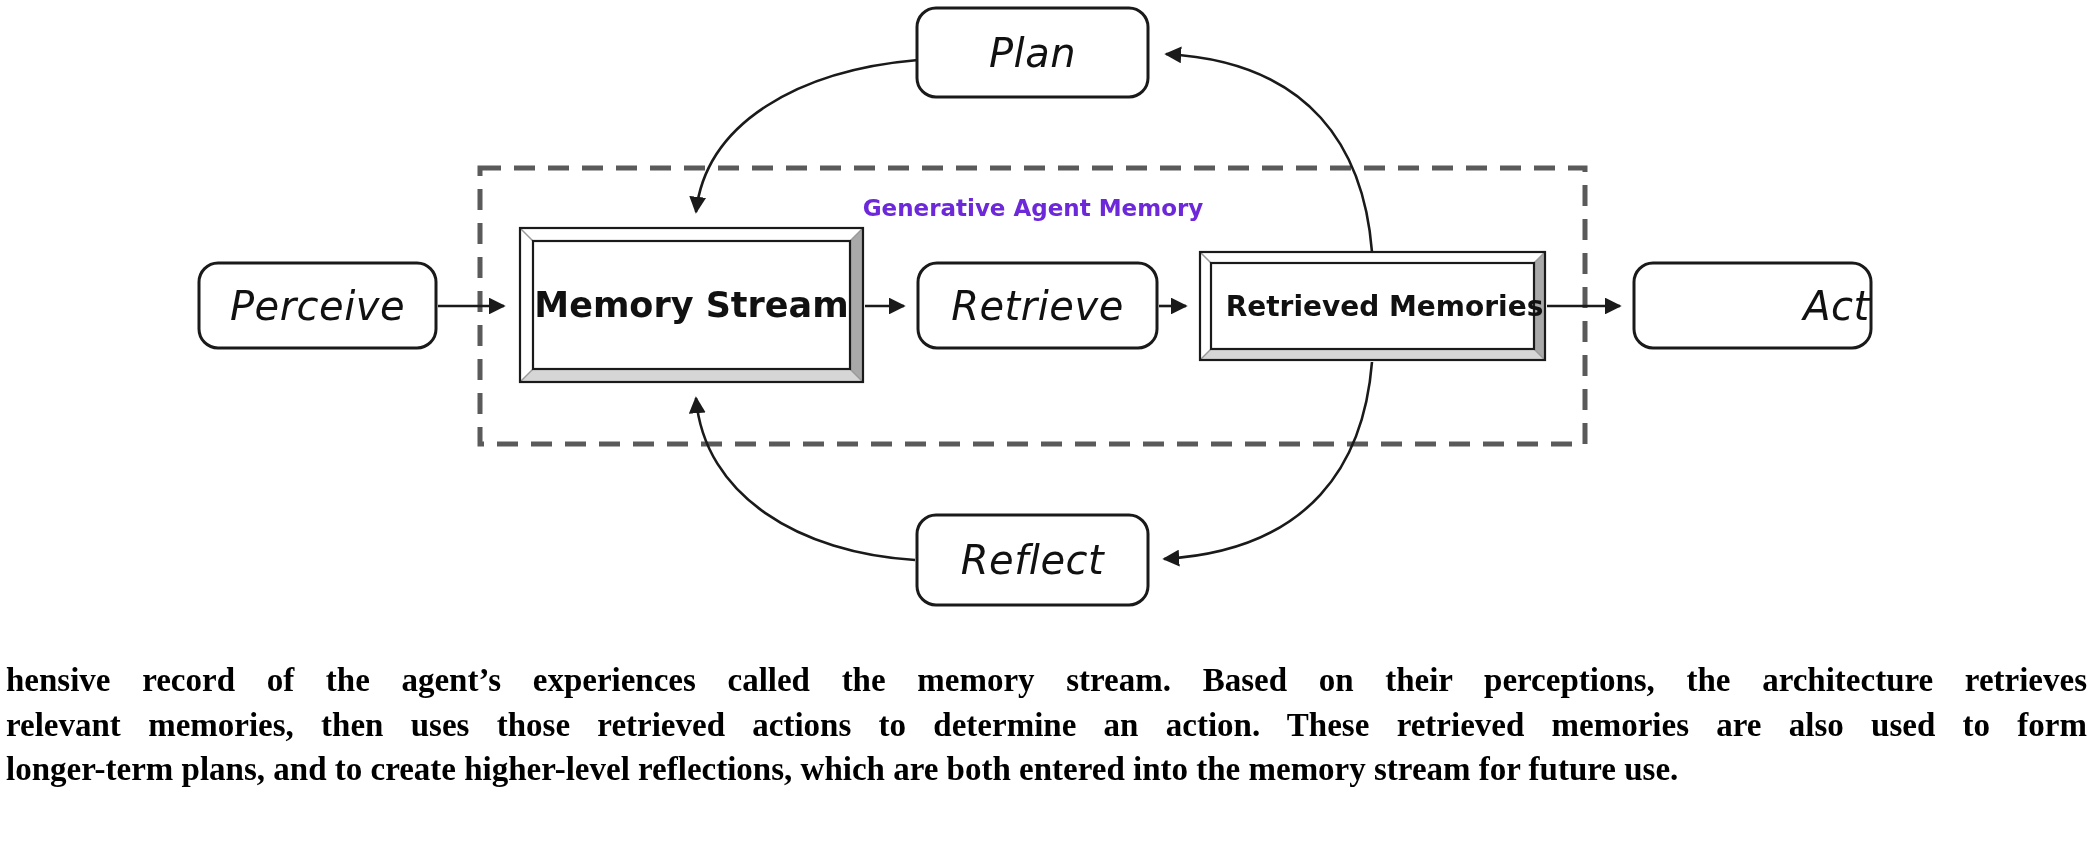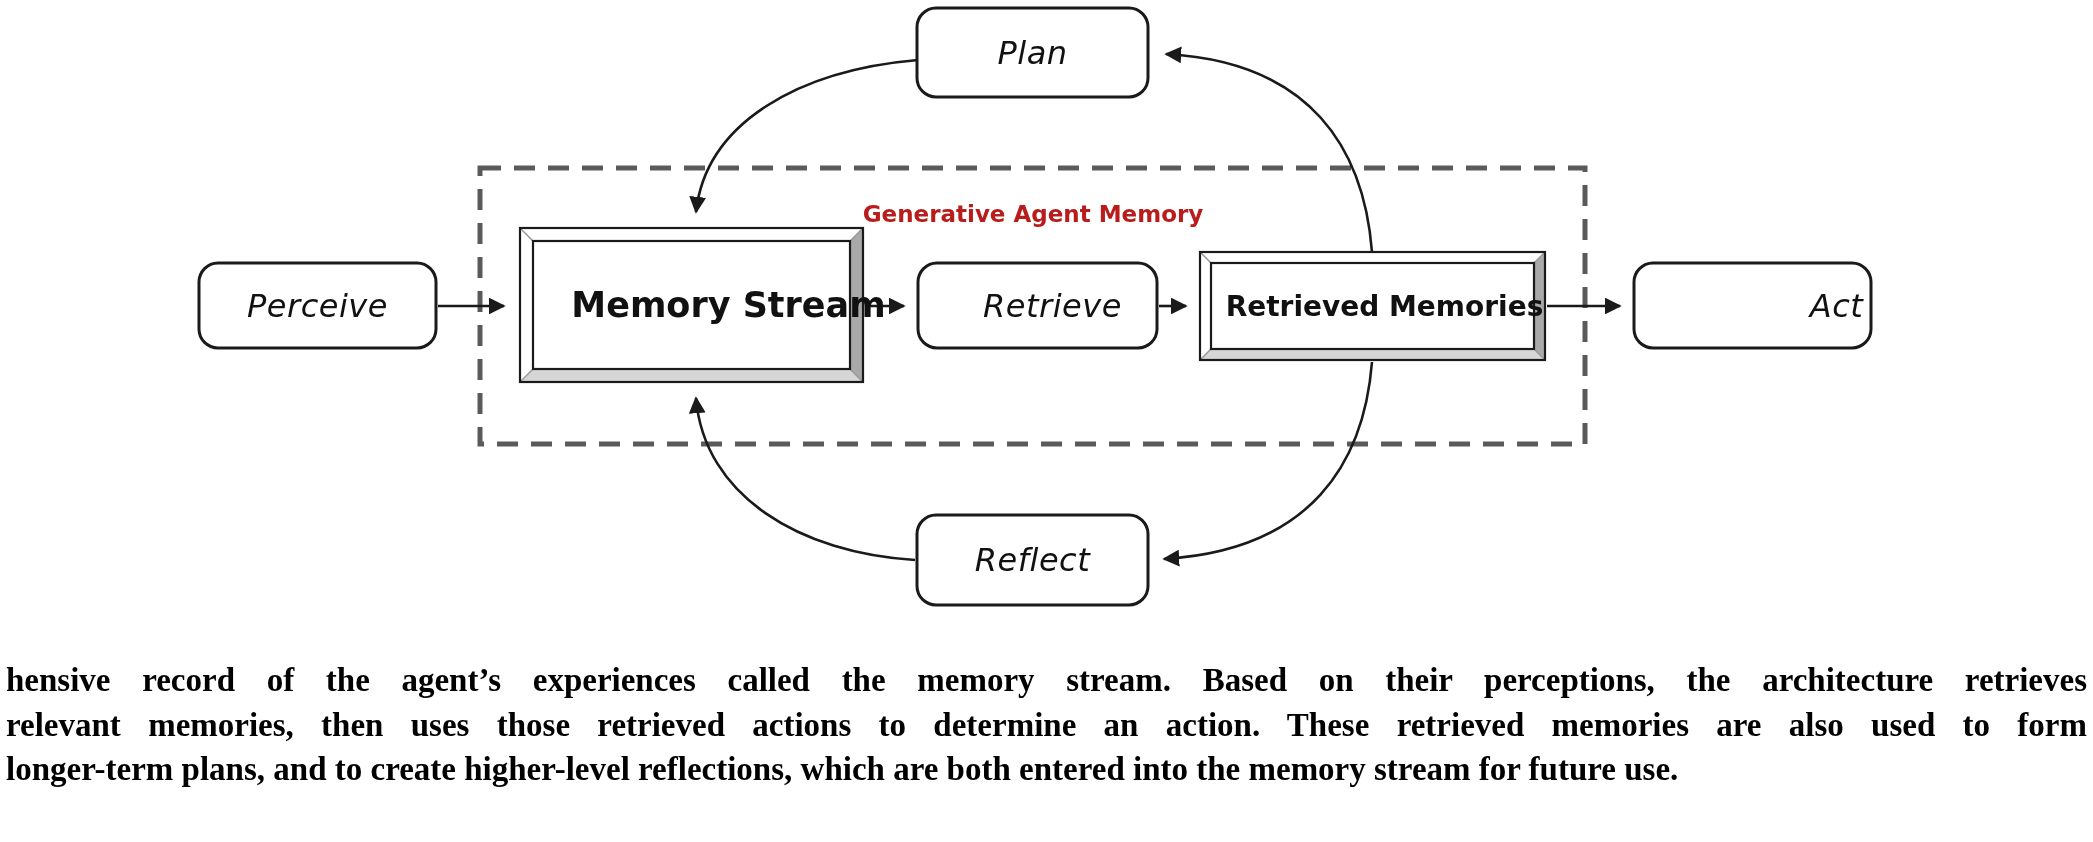--- a/index.html
+++ b/index.html
@@ -22,33 +22,33 @@
     display: flex;
     align-items: center;
     justify-content: center;
     color: #111111;
     text-align: center;
     pointer-events: none;
   }
   .lbl-italic {
     font-style: italic;
     font-weight: 500;
-    font-size: 32px;
+    font-size: 40px;
     letter-spacing: 0.5px;
   }
   .lbl-bold-lg { font-weight: 700; font-size: 35px; letter-spacing: 0px; }
   .lbl-bold-md { font-weight: 700; font-size: 28px; margin-left: 12px; }
   .group-label {
     position: absolute;
     left: 1033px;
-    top: 201px;
+    top: 195px;
     transform: translateX(-50%);
     font-weight: 700;
     font-size: 23px;
-    color: #b91c1c;
+    color: #6d28d9;
     white-space: nowrap;
   }
   #caption {
     position: absolute;
     left: 6px;
     right: 6px;
     top: 658px;
     font-family: "Liberation Serif", serif;
     font-weight: 700;
     font-size: 33px;
@@ -112,22 +112,22 @@
         <line x1="1200" y1="252" x2="1211" y2="263" stroke="#9a9a9a" stroke-width="1.5"></line>
         <line x1="1545" y1="252" x2="1534" y2="263" stroke="#9a9a9a" stroke-width="1.5"></line>
         <line x1="1200" y1="360" x2="1211" y2="349" stroke="#9a9a9a" stroke-width="1.5"></line>
         <line x1="1545" y1="360" x2="1534" y2="349" stroke="#9a9a9a" stroke-width="1.5"></line>
         <rect x="1211" y="263" width="323" height="86" fill="#ffffff" stroke="#1a1a1a" stroke-width="2.2"></rect>
         <rect x="1200" y="252" width="345" height="108" fill="none" stroke="#1a1a1a" stroke-width="2.2"></rect>
       </g>
     </svg>
 
     <div class="node-label lbl-italic" style="left:199px; top:263px; width:237px; height:85px;">Perceive</div>
-    <div class="node-label lbl-bold-lg" style="left:520px; top:228px; width:343px; height:154px;padding-left:37px;">Memory Stream</div>
-    <div class="node-label lbl-italic" style="left:918px; top:263px; width:239px; height:85px;margin-left:15px;">Retrieve</div>
+    <div class="node-label lbl-bold-lg" style="left:520px; top:228px; width:343px; height:154px;">Memory Stream</div>
+    <div class="node-label lbl-italic" style="left:918px; top:263px; width:239px; height:85px;">Retrieve</div>
     <div class="node-label lbl-bold-md" style="left:1200px; top:252px; width:345px; height:108px;">Retrieved Memories</div>
     <div class="node-label lbl-italic" style="left:1718px; top:263px; width:237px; height:85px;">Act</div>
     <div class="node-label lbl-italic" style="left:917px; top:8px; width:231px; height:89px;">Plan</div>
     <div class="node-label lbl-italic" style="left:917px; top:515px; width:231px; height:90px;">Reflect</div>
 
     <div class="group-label">Generative Agent Memory</div>
   </div>
 
   <div id="caption">
     <div class="cap-line">hensive record of the agent’s experiences called the memory stream. Based on their perceptions, the architecture retrieves</div>

